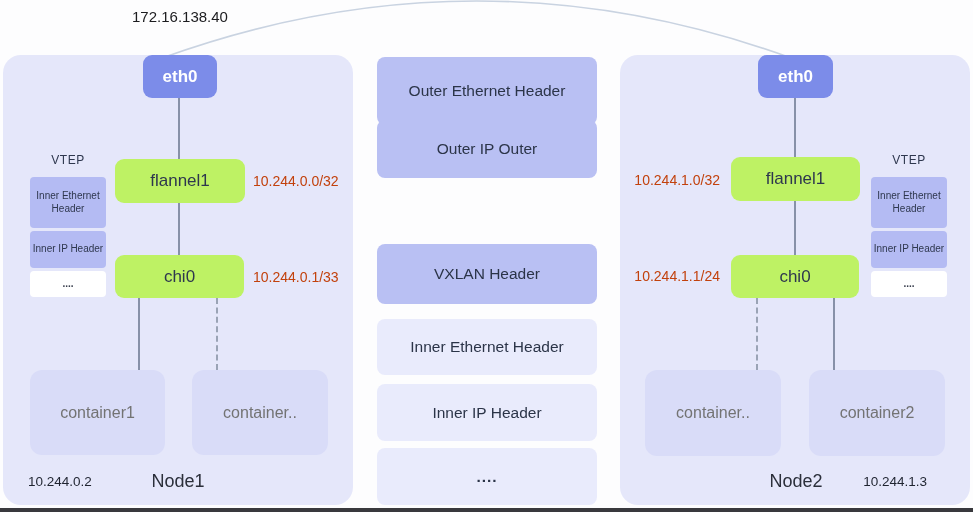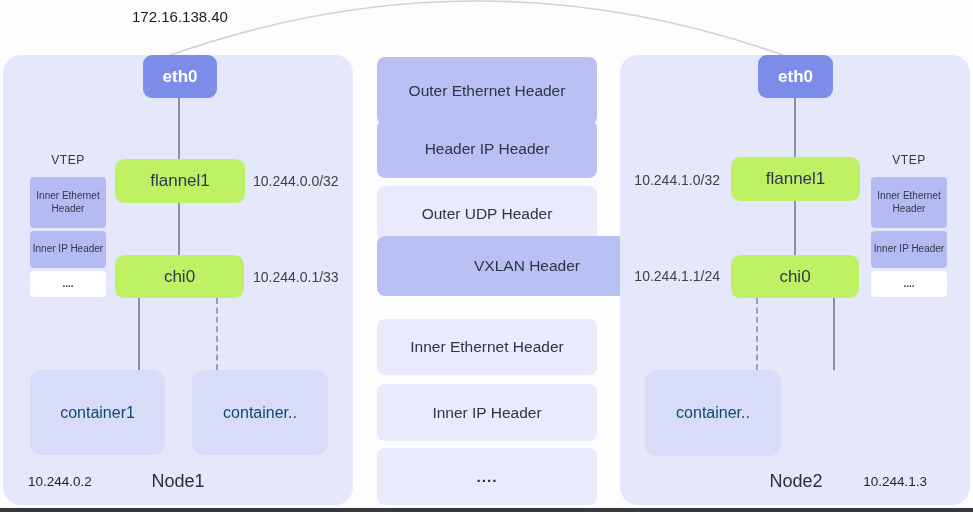--- a/index.html
+++ b/index.html
@@ -29,38 +29,38 @@
     color:#ffffff;
     font-weight:600;
   }
   .mid{
     background:#bef264;
   }
   .container-box{
     background:#d9dcf8;
     border-radius:12px;
     display:flex;align-items:center;justify-content:center;
-    color:#0c4a6e;font-size:16px;
+    color:#737373;font-size:16px;
   }
   .vtep-title{
     font-size:12px;color:#2e374e;text-align:center;letter-spacing:.5px;
   }
   .vtep-box{
     background:#b4bbf3;
     border-radius:4px;
     display:flex;align-items:center;justify-content:center;text-align:center;
     color:#2e374e;font-size:10px;line-height:1.25;
     padding:2px;box-sizing:border-box;
   }
   .vtep-box.white{
     background:#ffffff;
     font-weight:700;color:#3a3f4e;
   }
   .cidr{
-    font-size:14px;color:#404040;white-space:nowrap;
+    font-size:14px;color:#c2410c;white-space:nowrap;
   }
   .topip{
     font-size:15px;color:#1c1c1f;text-align:center;white-space:nowrap;
   }
   .nodetitle{
     font-size:18px;color:#2b2f3a;text-align:center;
   }
   .hostip{
     font-size:13.5px;color:#1f2430;white-space:nowrap;
   }
@@ -111,23 +111,22 @@
   <div class="abs vtep-box" style="left:30px;top:231px;width:76px;height:37px;">Inner IP Header</div>
   <div class="abs vtep-box white" style="left:30px;top:271px;width:76px;height:26px;">....</div>
 
   <div class="abs container-box" style="left:30px;top:370px;width:135px;height:85px;">container1</div>
   <div class="abs container-box" style="left:192px;top:370px;width:136px;height:85px;">container..</div>
 
   <div class="abs hostip" style="left:28px;top:474px;">10.244.0.2</div>
   <div class="abs nodetitle" style="left:133px;top:471px;width:90px;">Node1</div>
 
   <div class="abs stack-box dark" style="top:57px;height:68px;">Outer Ethernet Header</div>
-  <div class="abs stack-box dark" style="top:120px;height:58px;">Header IP Header</div>
-  <div class="abs stack-box light" style="top:186px;height:56px;">Outer UDP Header</div>
-  <div class="abs stack-box dark" style="top:236px;height:60px;padding-left:40px;">VXLAN Header</div>
+  <div class="abs stack-box dark" style="top:120px;height:58px;">Outer IP Outer</div>
+  <div class="abs stack-box dark" style="top:244px;height:60px;">VXLAN Header</div>
   <div class="abs stack-box light" style="top:319px;height:56px;">Inner Ethernet Header</div>
   <div class="abs stack-box light" style="top:384px;height:57px;">Inner IP Header</div>
   <div class="abs stack-box light dots" style="top:448px;height:57px;">....</div>
 
   <div class="abs panel" style="left:620px;top:55px;width:350px;height:450px;"></div>
 
   <div class="abs vline" style="left:794px;top:97px;height:60px;"></div>
   <div class="abs vline" style="left:794px;top:201px;height:54px;"></div>
   <div class="abs vline-dashed" style="left:756px;top:298px;height:72px;"></div>
   <div class="abs vline" style="left:833px;top:298px;height:72px;"></div>
@@ -139,19 +138,20 @@
 
   <div class="abs ifbox mid" style="left:731px;top:255px;width:128px;height:43px;">chi0</div>
   <div class="abs cidr" style="left:620px;top:268px;width:100px;text-align:right;">10.244.1.1/24</div>
 
   <div class="abs vtep-title" style="left:871px;top:153px;width:76px;">VTEP</div>
   <div class="abs vtep-box" style="left:871px;top:177px;width:76px;height:51px;">Inner Ethernet Header</div>
   <div class="abs vtep-box" style="left:871px;top:231px;width:76px;height:37px;">Inner IP Header</div>
   <div class="abs vtep-box white" style="left:871px;top:271px;width:76px;height:26px;">....</div>
 
   <div class="abs container-box" style="left:645px;top:370px;width:136px;height:86px;">container..</div>
+  <div class="abs container-box" style="left:809px;top:370px;width:136px;height:86px;">container2</div>
 
   <div class="abs nodetitle" style="left:751px;top:471px;width:90px;">Node2</div>
   <div class="abs hostip" style="left:856px;top:474px;width:71px;text-align:right;">10.244.1.3</div>
 
   <div class="abs bottom-bar"></div>
 
 </div>
 
 </body></html>

